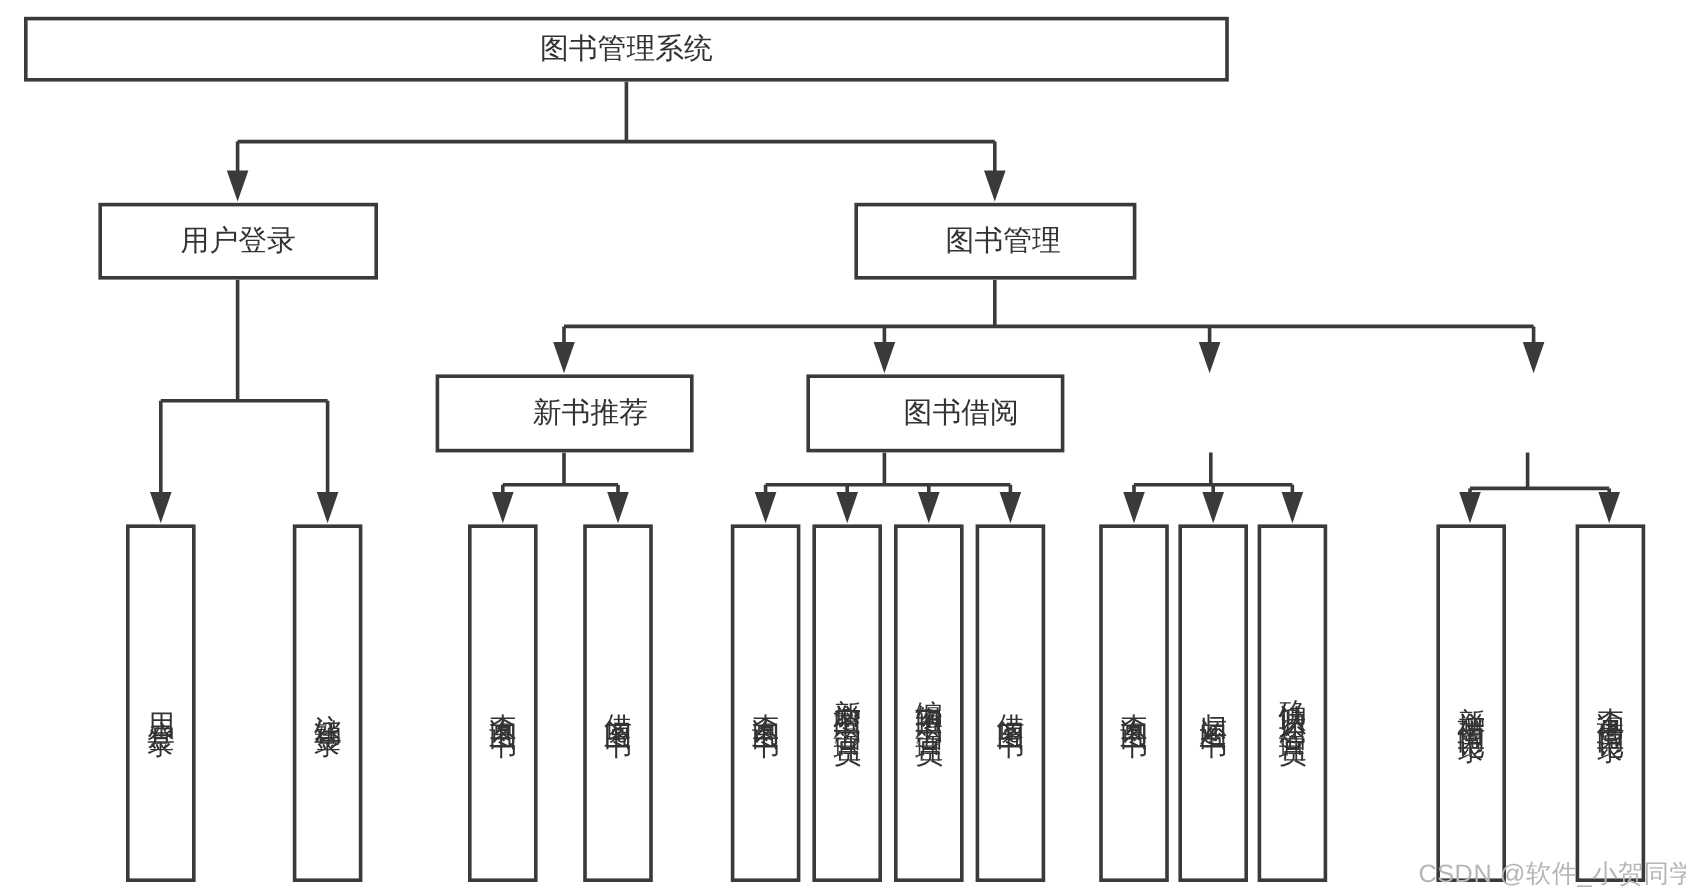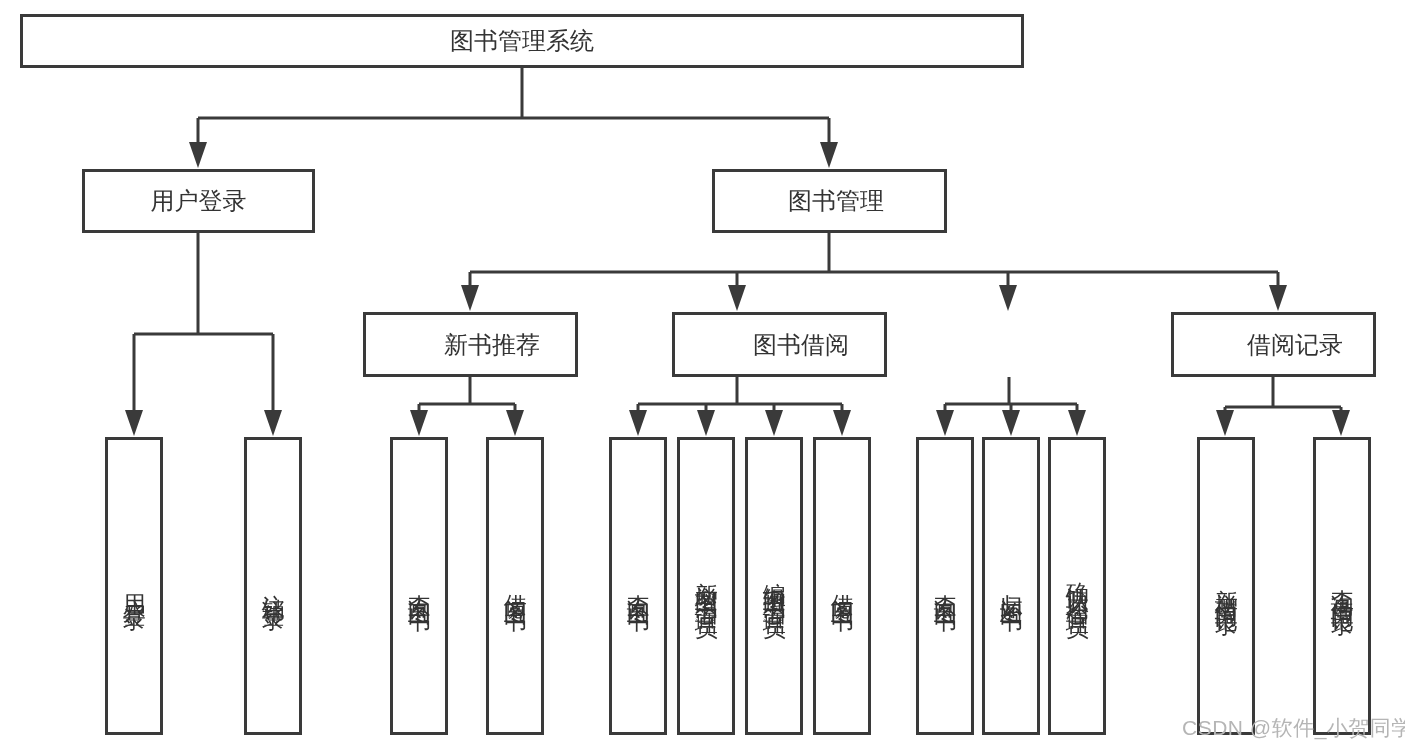--- a/index.html
+++ b/index.html
@@ -116,23 +116,20 @@
   <div class="box n-book-mgmt">
     <span class="h-label">图书管理</span>
   </div>
 
   <div class="box lvl3 n-new-book">
     <span class="h-label">新书推荐</span>
   </div>
   <div class="box lvl3 n-book-borrow">
     <span class="h-label">图书借阅</span>
   </div>
-  <div class="box lvl3 n-borrow-records">
-    <span class="h-label">借阅记录</span>
-  </div>
 
   <div class="box tall t1">
     <span class="v-label">用户登录</span>
   </div>
   <div class="box tall t2">
     <span class="v-label">注销登录</span>
   </div>
 
   <div class="box tall t3">
     <span class="v-label">查询图书</span>

